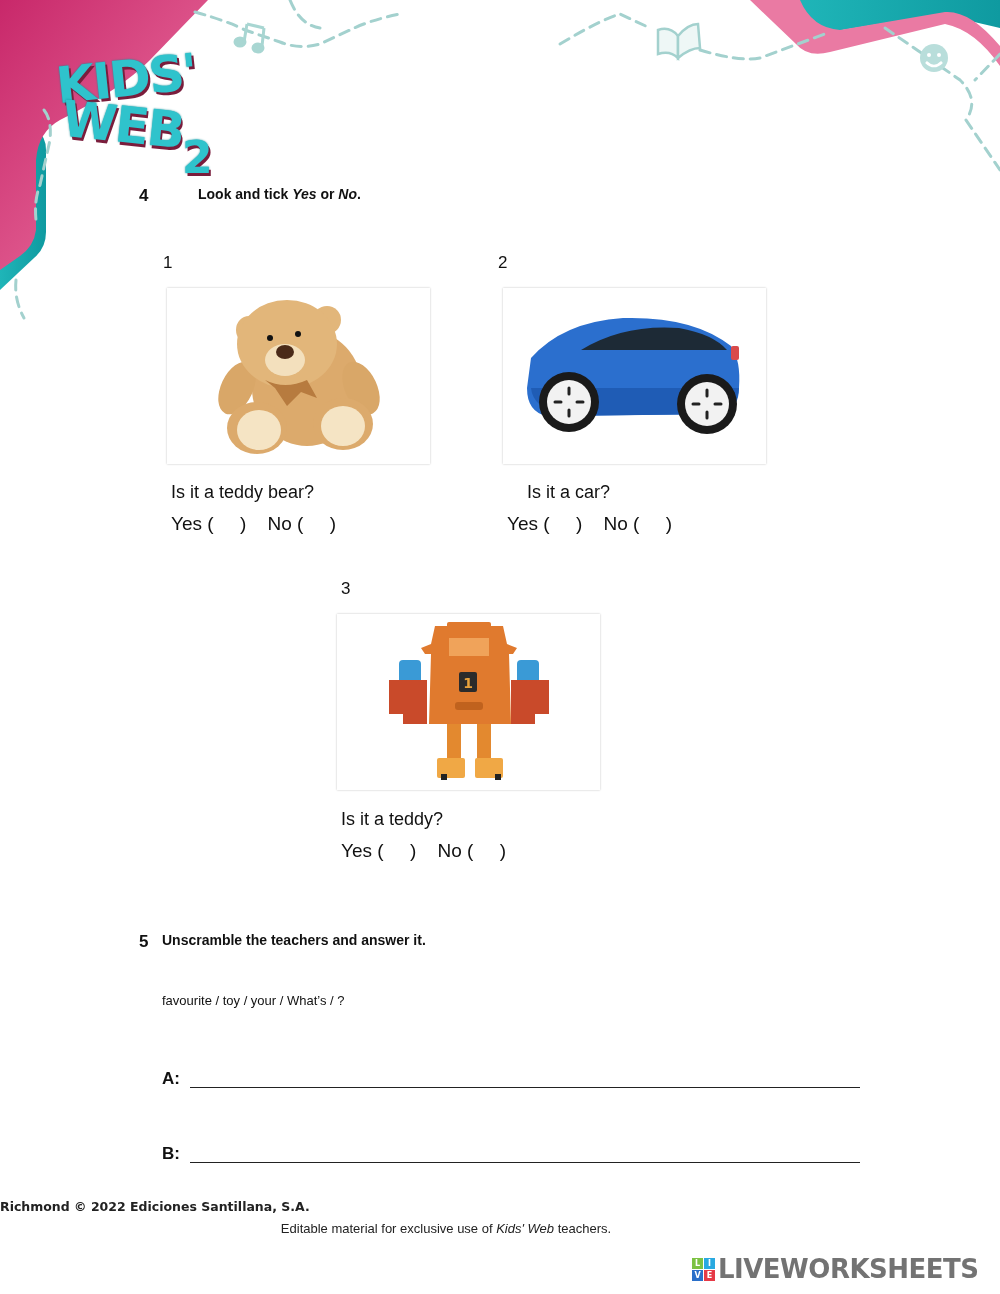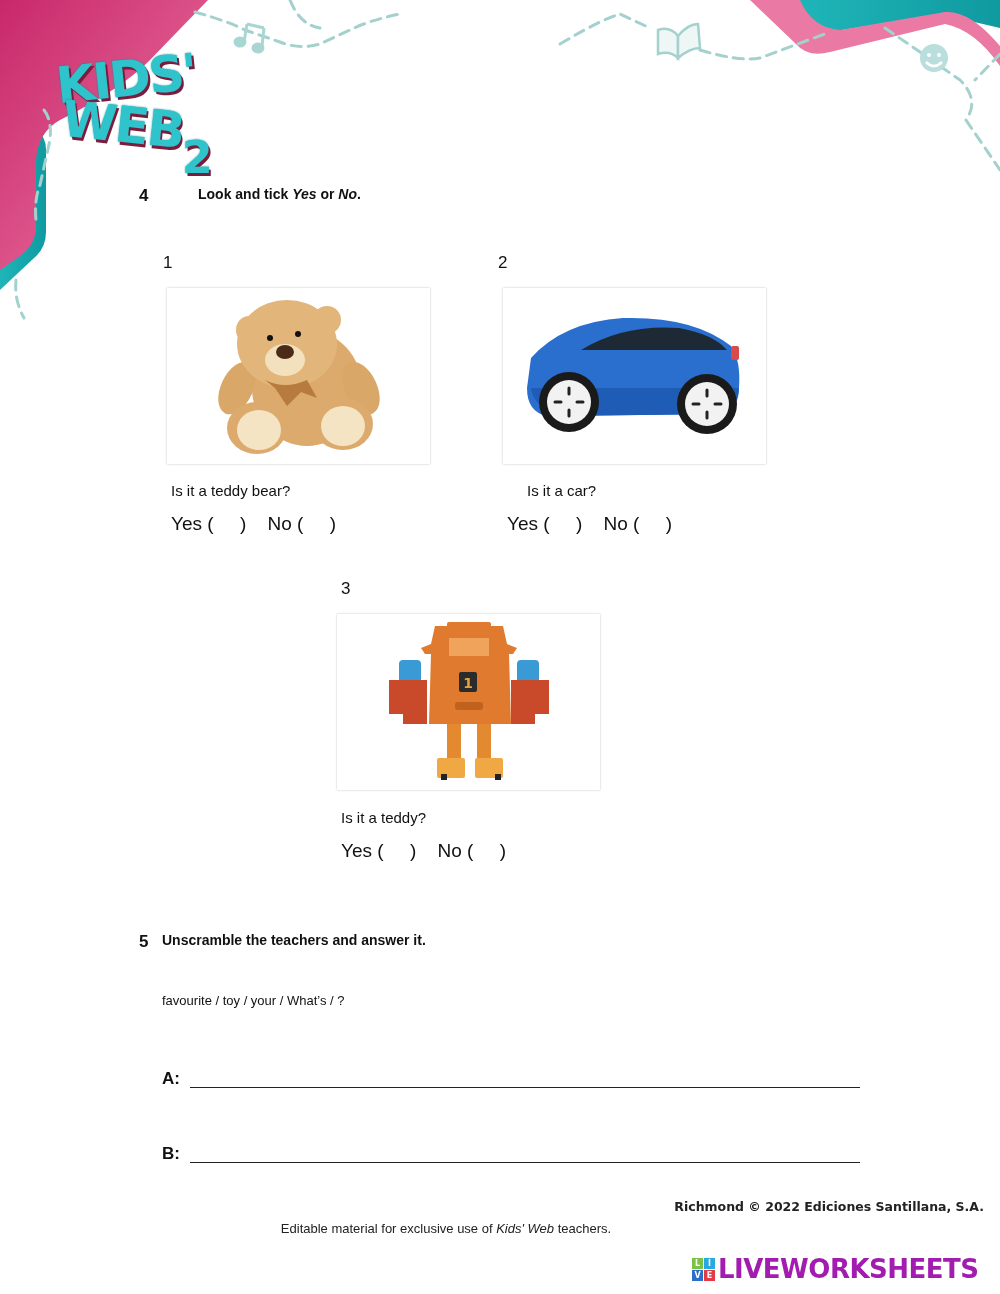--- a/index.html
+++ b/index.html
@@ -16,35 +16,35 @@
     .logo .kids { left: 8px; top: 0px; font-size: 50px; }
     .logo .web { left: 14px; top: 46px; font-size: 50px; transform: rotate(6deg); }
     .logo .num { left: 134px; top: 82px; font-size: 44px; transform: none; }
 
     .sec-num { position: absolute; font-weight: bold; font-size: 17px; }
     .sec-title { position: absolute; font-weight: bold; font-size: 14px; }
     .sec-title i { font-style: italic; }
 
     .item-num { position: absolute; font-size: 17px; }
     .pic { position: absolute; width: 263px; height: 176px; background: #fff; box-shadow: 0 0 2px rgba(0,0,0,0.25); overflow: hidden; }
-    .q { position: absolute; font-size: 15px; }
+    .q { position: absolute; font-size: 18px; }
     .yn { position: absolute; font-size: 19px; white-space: pre; }
 
     .scramble { position: absolute; left: 162px; top: 993px; font-size: 13px; }
     .ans-label { position: absolute; font-family: "Liberation Sans", sans-serif; font-weight: bold; font-size: 17px; }
     .ans-line { position: absolute; left: 190px; width: 670px; height: 22px; border: none; border-bottom: 1.5px solid #222; background: transparent; font-size: 16px; font-family: "Liberation Sans", sans-serif; outline: none; }
 
-    .footer1 { position: absolute; left: 0; width: 984px; top: 1199px; text-align: right; font-family: "DejaVu Sans", sans-serif; font-weight: bold; font-size: 12.5px; color: #222; }
+    .footer1 { position: absolute; left: 0; width: 984px; top: 1199px; text-align: left; font-family: "DejaVu Sans", sans-serif; font-weight: bold; font-size: 12.5px; color: #222; }
     .footer2 { position: absolute; left: 0; width: 892px; top: 1221px; text-align: center; font-size: 13px; color: #222; }
     .footer2 i { font-style: italic; }
 
     .lw { position: absolute; left: 692px; top: 1254px; height: 30px; display: flex; align-items: center; }
     .lw-grid { display: grid; grid-template-columns: 11px 11px; grid-template-rows: 11px 11px; gap: 1px; margin-right: 3px; }
     .lw-grid span { display: flex; align-items: center; justify-content: center; font-size: 8px; font-weight: bold; color: #fff; font-family: "DejaVu Sans", sans-serif; }
-    .lw-text { font-family: "DejaVu Sans", sans-serif; font-weight: bold; font-size: 26px; color: #a21caf; letter-spacing: -0.5px; }
+    .lw-text { font-family: "DejaVu Sans", sans-serif; font-weight: bold; font-size: 26px; color: #737373; letter-spacing: -0.5px; }
   </style>
 </head>
 <body>
 
 <svg class="deco" viewBox="0 0 1000 360" xmlns="http://www.w3.org/2000/svg">
   <defs>
     <linearGradient id="pinkg" x1="0" y1="0" x2="1" y2="1">
       <stop offset="0" stop-color="#c8286a"></stop>
       <stop offset="1" stop-color="#ef7aa6"></stop>
     </linearGradient>

